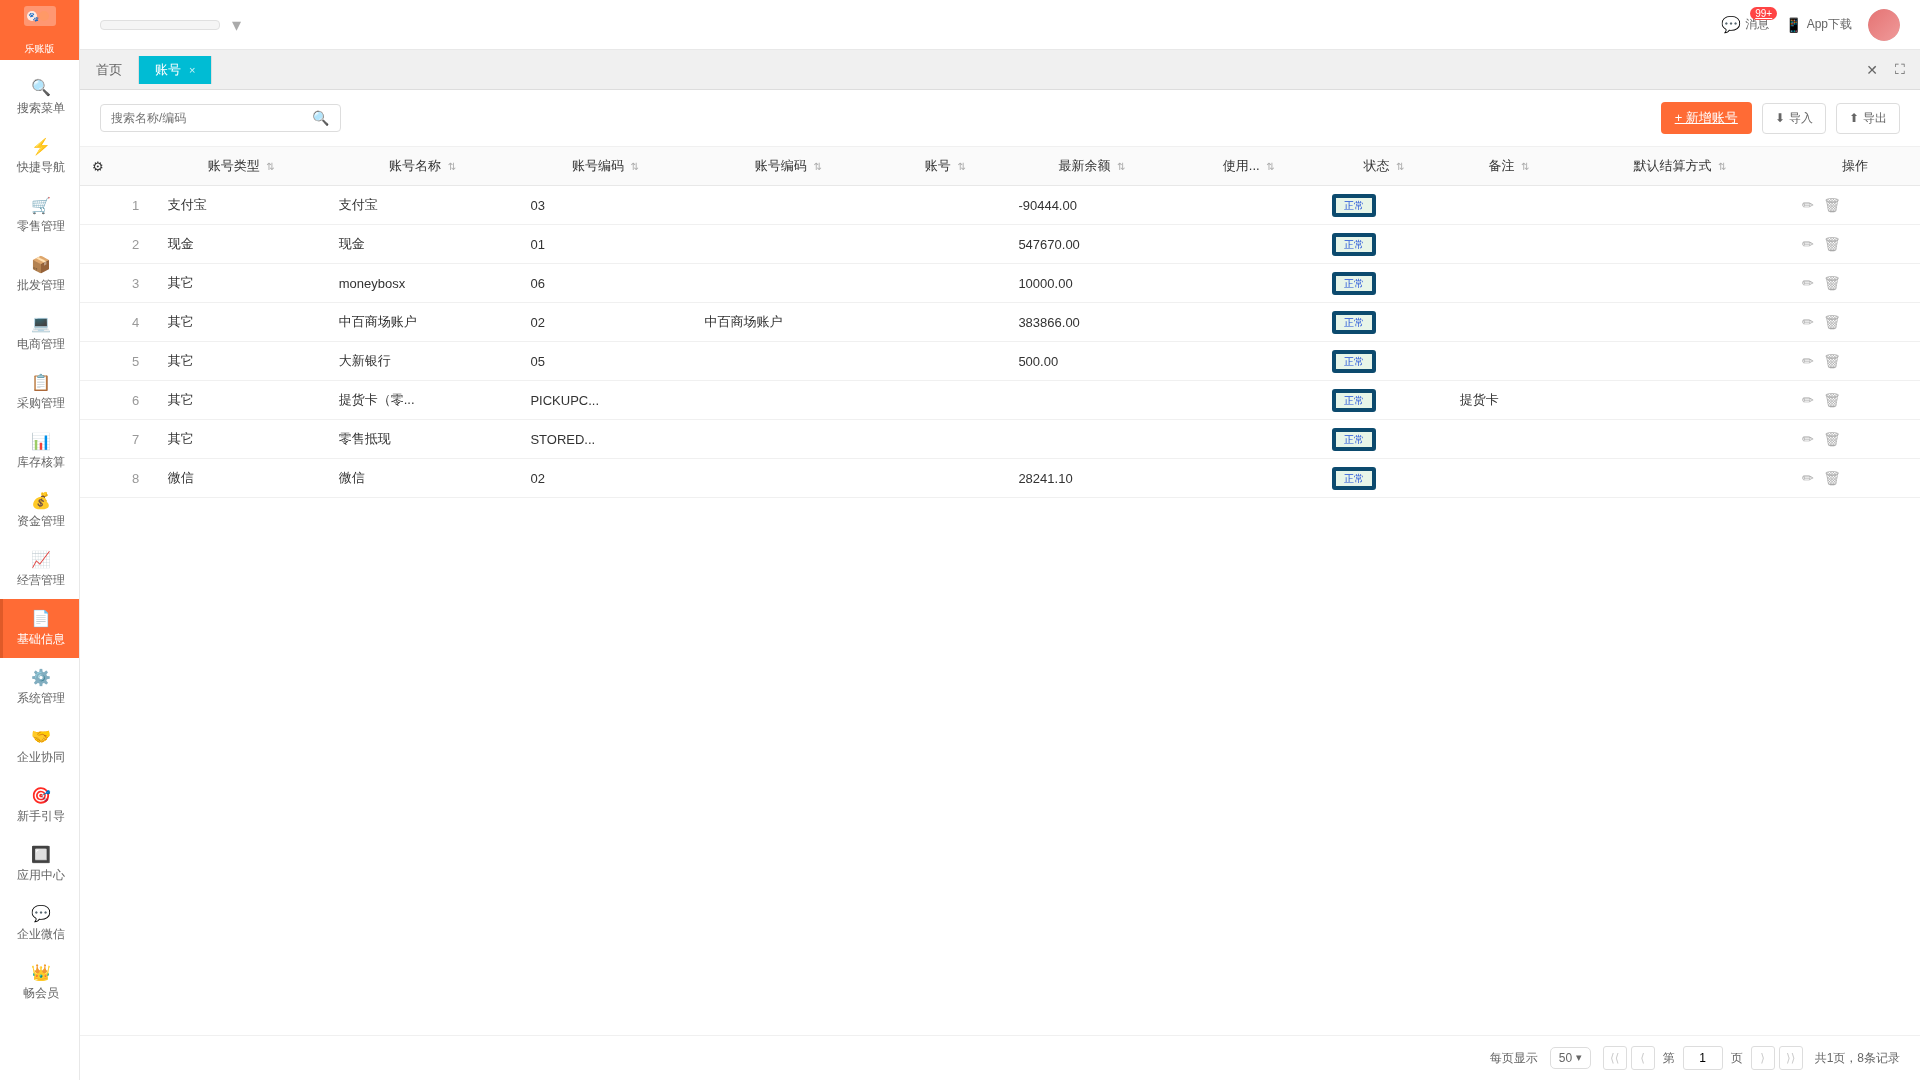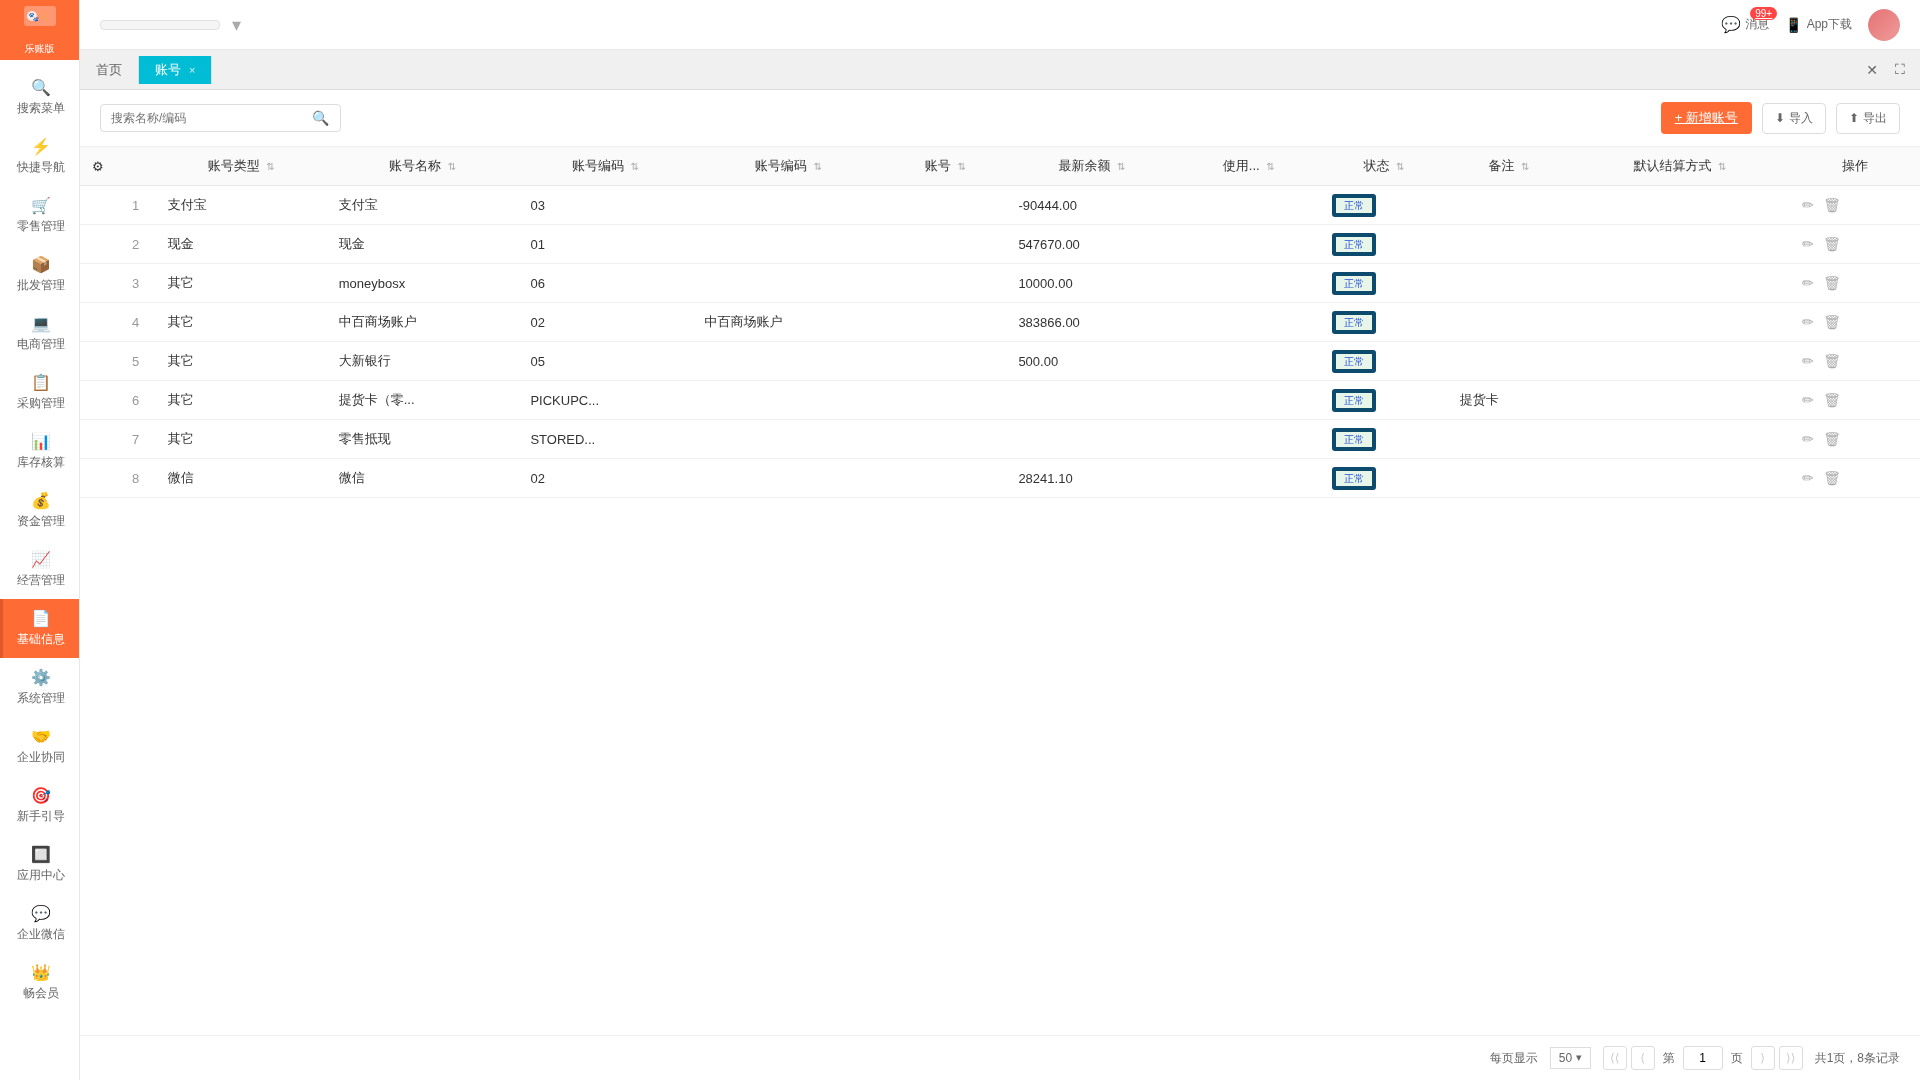--- a/index.html
+++ b/index.html
@@ -318,21 +318,21 @@
       justify-content: flex-end;
       padding: 10px 20px;
       border-top: 1px solid #f0f0f0;
       gap: 12px;
       font-size: 12px;
       color: #666;
       flex-shrink: 0;
     }
     .page-size-select {
       border: 1px solid #ddd;
-      border-radius: 0;
+      border-radius: 5px;
       padding: 3px 8px;
       font-size: 12px;
       cursor: pointer;
       display: flex;
       align-items: flex-start;
       gap: 4px;
     }
     .pagination {
       display: flex;
       align-items: center;

